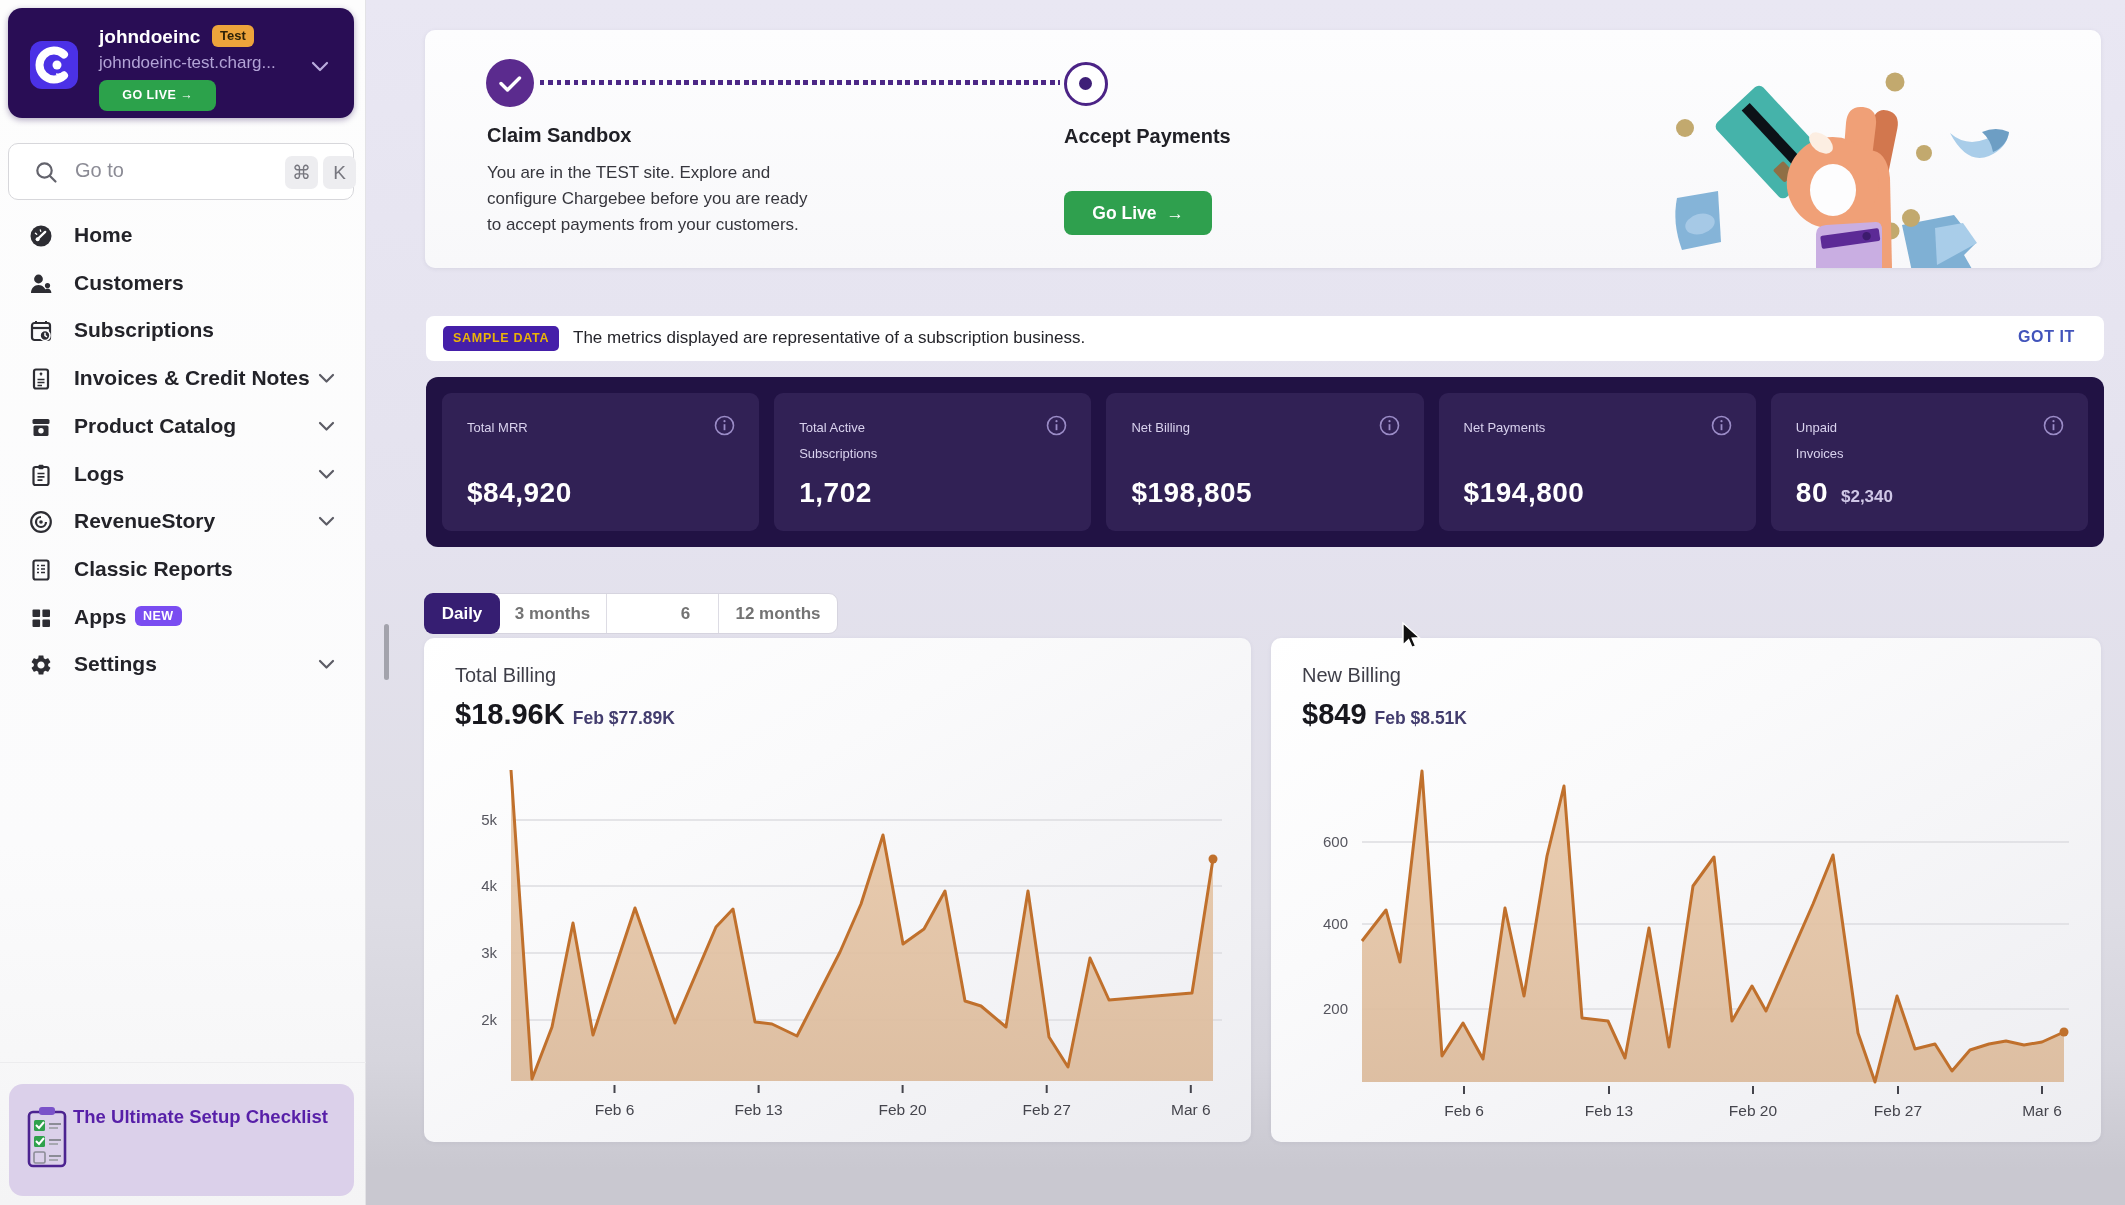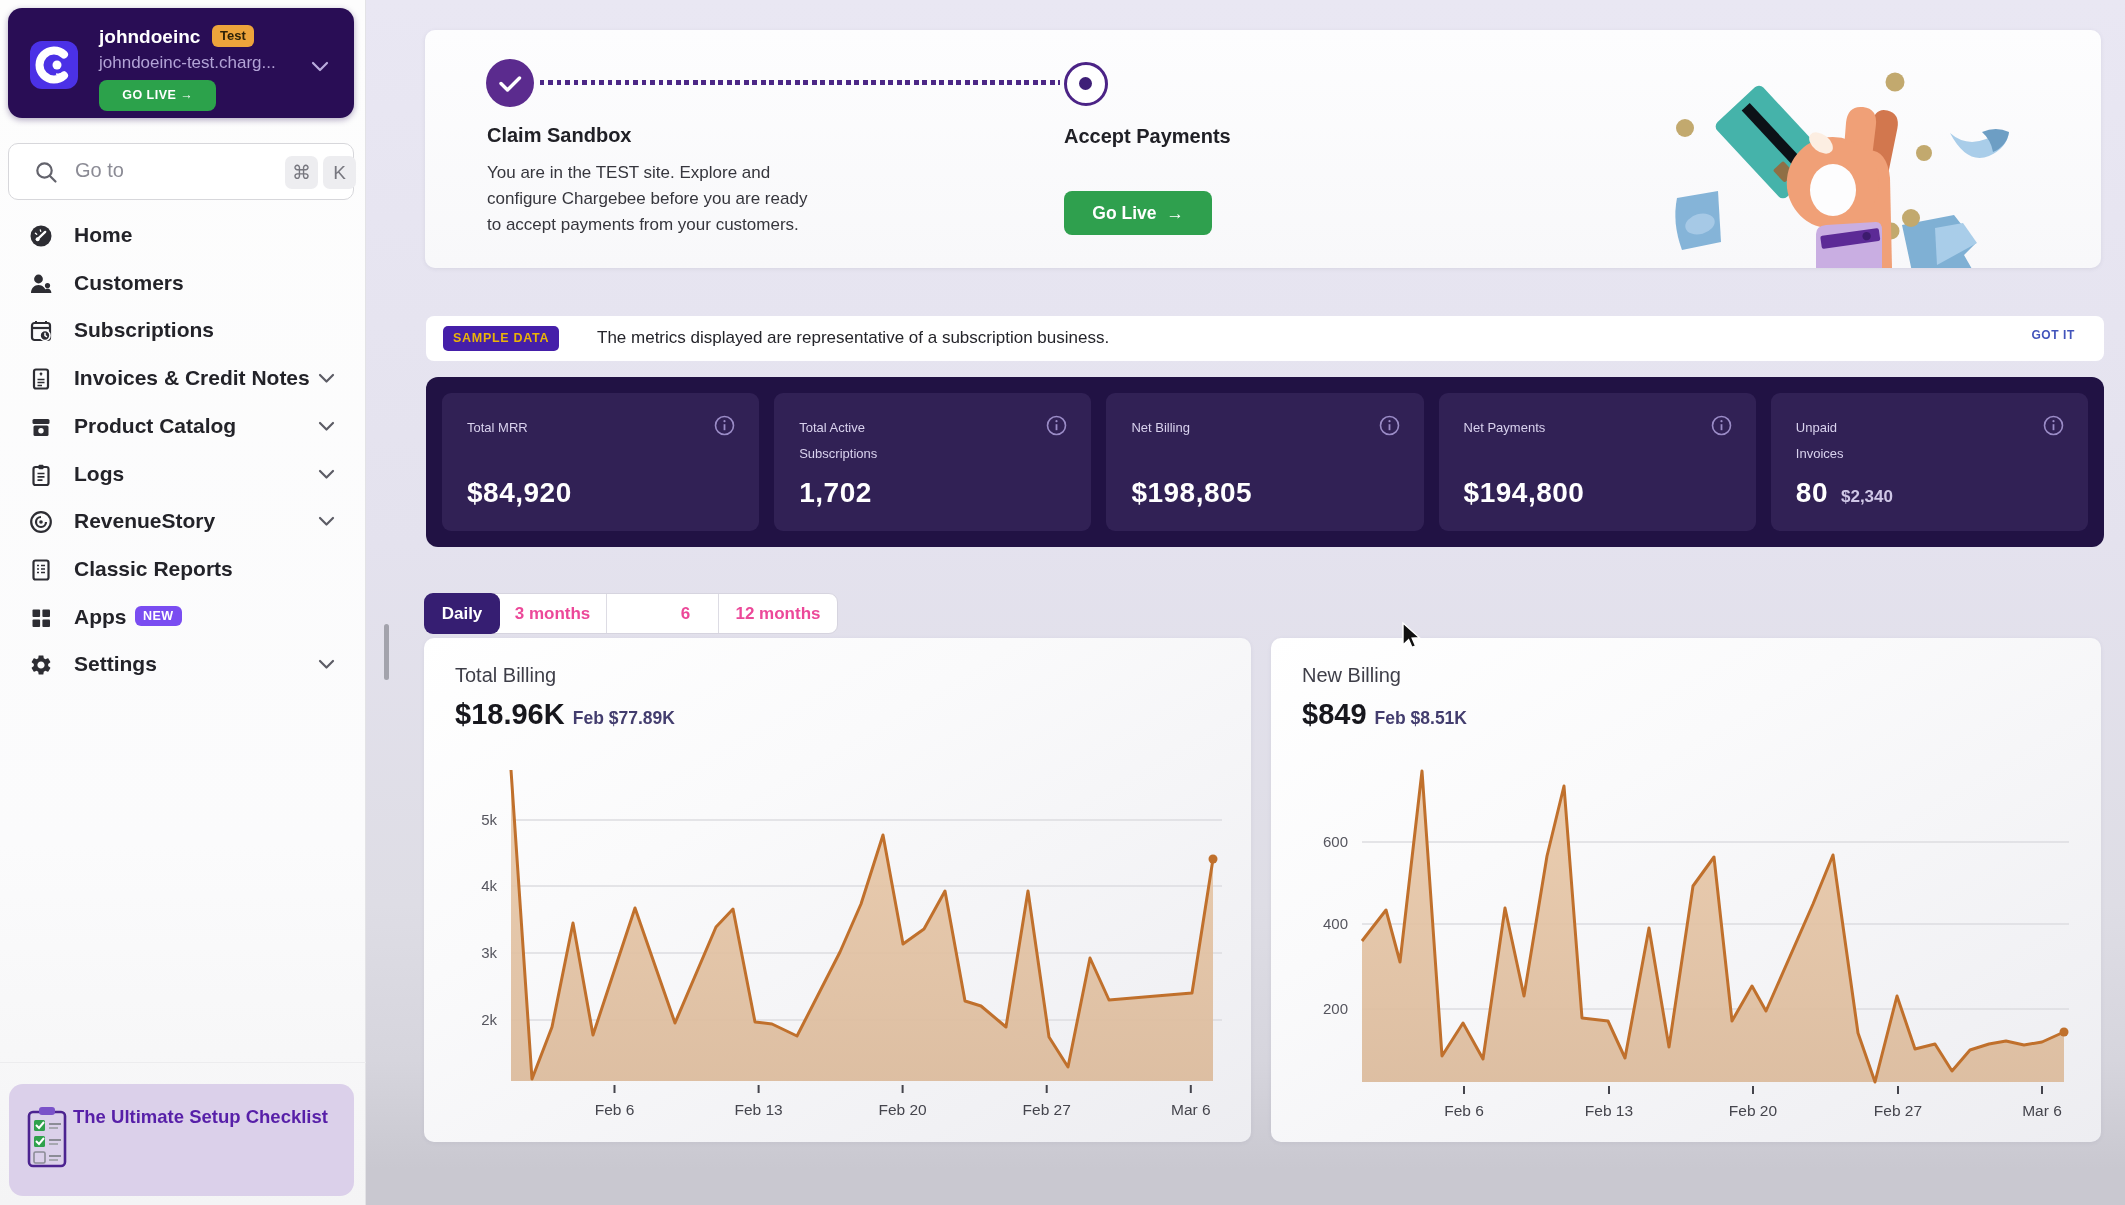--- a/index.html
+++ b/index.html
@@ -59,37 +59,37 @@
 #claimp { position:absolute; left:62px; top:130px; font-size:17px; line-height:26px; color:#36363d; }
 #acch { position:absolute; left:639px; top:95px; font-size:20px; font-weight:bold; color:#202026; }
 #golive2 { position:absolute; left:639px; top:161px; width:148px; height:44px; background:#2fa04e;
   border-radius:8px; color:#fff; font-size:17.5px; font-weight:bold; text-align:center; line-height:44px; }
 
 
 #samplebar { position:absolute; left:426px; top:316px; width:1678px; height:45px;
   background:#fff; border-radius:8px; }
 #samplebadge { position:absolute; left:17px; top:10px; background:#451fa9; color:#eab308;
   font-size:12.5px; font-weight:bold; letter-spacing:.7px; padding:5px 10px 6px; border-radius:5px; }
-#sampletext { position:absolute; left:147px; top:12px; font-size:17px; color:#25252b;margin-left:24px; }
-#gotit { position:absolute; right:29px; top:12px; font-size:12px; font-weight:bold;
+#sampletext { position:absolute; left:147px; top:12px; font-size:17px; color:#25252b; }
+#gotit { position:absolute; right:29px; top:12px; font-size:16px; font-weight:bold;
   letter-spacing:.6px; color:#4254bb; }
 
 
 #metrics { position:absolute; left:426px; top:377px; width:1678px; height:170px;
   background:#211244; border-radius:12px; padding:16px; display:flex; gap:15px; }
 .mcard { position:relative; flex:1; background:#312155; border-radius:9px; }
 .mcard .lbl { position:absolute; left:25px; top:22px; font-size:13px; color:#d9d2ee; line-height:26px; }
 .mcard .inf { position:absolute; right:24px; top:22px; }
 .mcard .val { position:absolute; left:25px; bottom:22px; font-size:28px; font-weight:bold; color:#fff; letter-spacing:.5px; }
 .mcard .val small { font-size:17px; font-weight:bold; color:#cfc7e6; letter-spacing:0; }
 
 
 #tabs { position:absolute; left:424px; top:593px; height:41px; display:flex;
   background:#fff; border:1px solid #d6d4df; border-radius:9px; }
-#tabs .tab { font-size:17px; font-weight:bold; color:#ec4899; line-height:39px; text-align:center;
+#tabs .tab { font-size:17px; font-weight:bold; color:#737373; line-height:39px; text-align:center;
   border-left:1px solid #dddce4; }
 #tabs .tab.first { border-left:none; }
 #tabs .active { background:#361e72; color:#fff; border-radius:9px; margin:-1px;
   line-height:41px; border-left:none; }
 
 
 .ccard { position:absolute; top:638px; height:504px;
   background:linear-gradient(150deg,#ffffff 0%,#fafafb 35%,#ededf1 100%);
   border-radius:10px; box-shadow:0 1px 4px rgba(80,80,110,.08); }
 .ccard .ct { position:absolute; left:31px; top:26px; font-size:20px; color:#3e3e48; }

